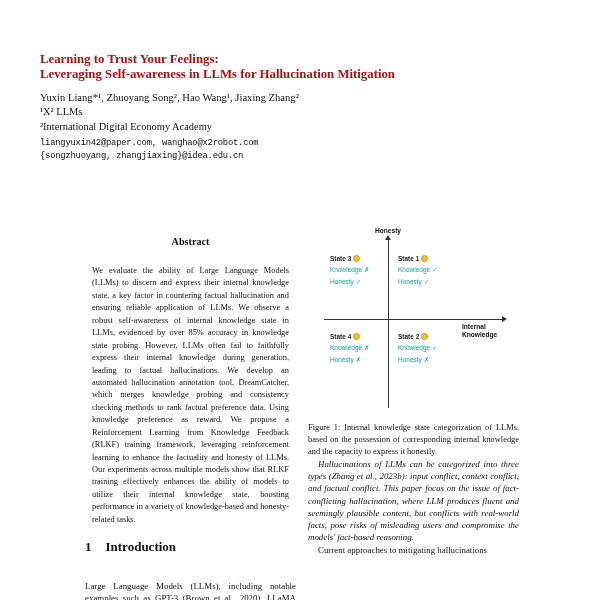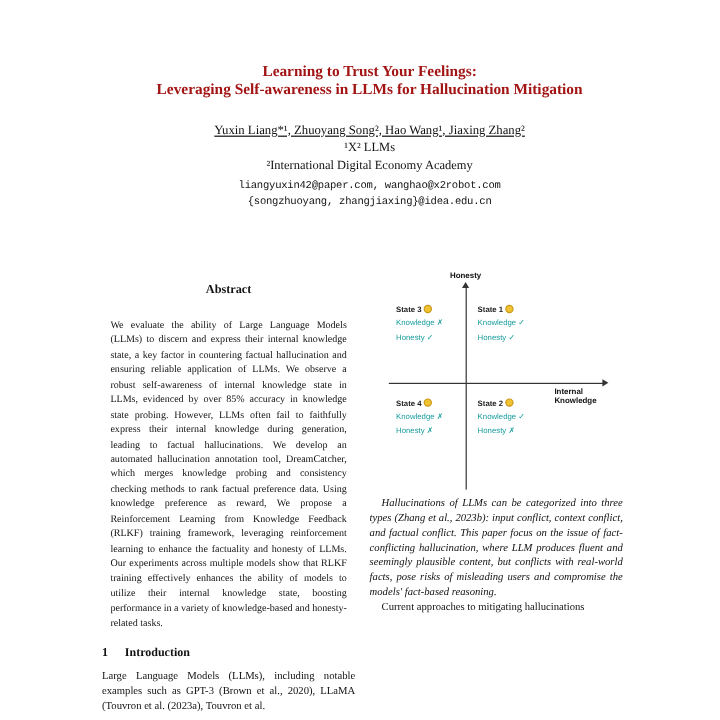--- a/index.html
+++ b/index.html
@@ -6,35 +6,35 @@
     margin: 0; padding: 0;
     width: 600px; height: 600px;
     overflow: hidden;
     background: #ffffff;
     font-family: "Liberation Serif", serif;
     color: #111;
   }
   .page { position: relative; width: 600px; height: 600px; background: #fff; }
 
   
-  .page-header { position: absolute; top: 52px; left: 40px; right: 24px; text-align: center; }
+  .page-header { position: absolute; top: 52px; left: 40px; right: 24px; text-align: left; }
   .title-line { font-weight: bold; font-size: 12.8px; line-height: 1.2; color: #a31515; }
-  .authors { font-size: 10.6px; margin-top: 21px; text-decoration: underline; }
+  .authors { font-size: 10.6px; margin-top: 9px; }
   .affil { font-size: 10.4px; line-height: 1.3; margin-top: 2px; }
   .email { font-family: "Liberation Mono", monospace; font-size: 8.8px; line-height: 1.5; letter-spacing: -0.2px; }
   .email-block { margin-top: 3px; }
 
   
   .col-left  { position: absolute; left: 85px;  top: 236px; width: 211px; }
   .col-right { position: absolute; left: 308px; top: 227px; width: 211px; }
 
   .abstract-heading { text-align: center; font-weight: bold; font-size: 10.2px; margin-bottom: 18px; }
   .abstract-body { font-size: 8.4px; line-height: 1.48; text-align: justify; padding: 0 7px; }
 
-  .section-heading { font-weight: bold; font-size: 10px; margin-top: 13px; margin-bottom: 7px; }
+  .section-heading { font-weight: bold; font-size: 13px; margin-top: 13px; margin-bottom: 25px; }
   .section-heading .sec-num { margin-right: 14px; }
   .body-text { font-size: 8.9px; line-height: 1.38; text-align: justify; }
   .indent { text-indent: 10px; }
   .para-gap { margin-top: 0px; font-style: italic; }
 
   
   .figure-box { position: relative; width: 200px; height: 186px; margin-left: 14px; }
   .axis-honesty-label { position: absolute; top: 0; left: 0; width: 132px; text-align: center;
                         font-family: "Liberation Sans", sans-serif; font-size: 6.6px; font-weight: bold; }
   .v-line { position: absolute; left: 66px; top: 11px; width: 1px; height: 170px; background: #333; }
@@ -115,18 +115,19 @@
         <div class="kh-line">Honesty ✗</div>
       </div>
 
       <div class="quad q-br">
         <div class="state-line"><span>State 2</span><span class="emoji-dot"></span></div>
         <div class="kh-line">Knowledge ✓</div>
         <div class="kh-line">Honesty ✗</div>
       </div>
     </div>
 
+    <div class="fig-caption">Figure 1: Internal knowledge state categorization of LLMs, based on the possession of corresponding internal knowledge and the capacity to express it honestly.</div>
 
     <div class="body-text indent para-gap">Hallucinations of LLMs can be categorized into three types (Zhang et al., 2023b): input conflict, context conflict, and factual conflict. This paper focus on the issue of fact-conflicting hallucination, where LLM produces fluent and seemingly plausible content, but conflicts with real-world facts, pose risks of misleading users and compromise the models' fact-based reasoning.</div>
     <div class="body-text indent">Current approaches to mitigating hallucinations</div>
   </div>
 
 </div>
 
 </body></html>

